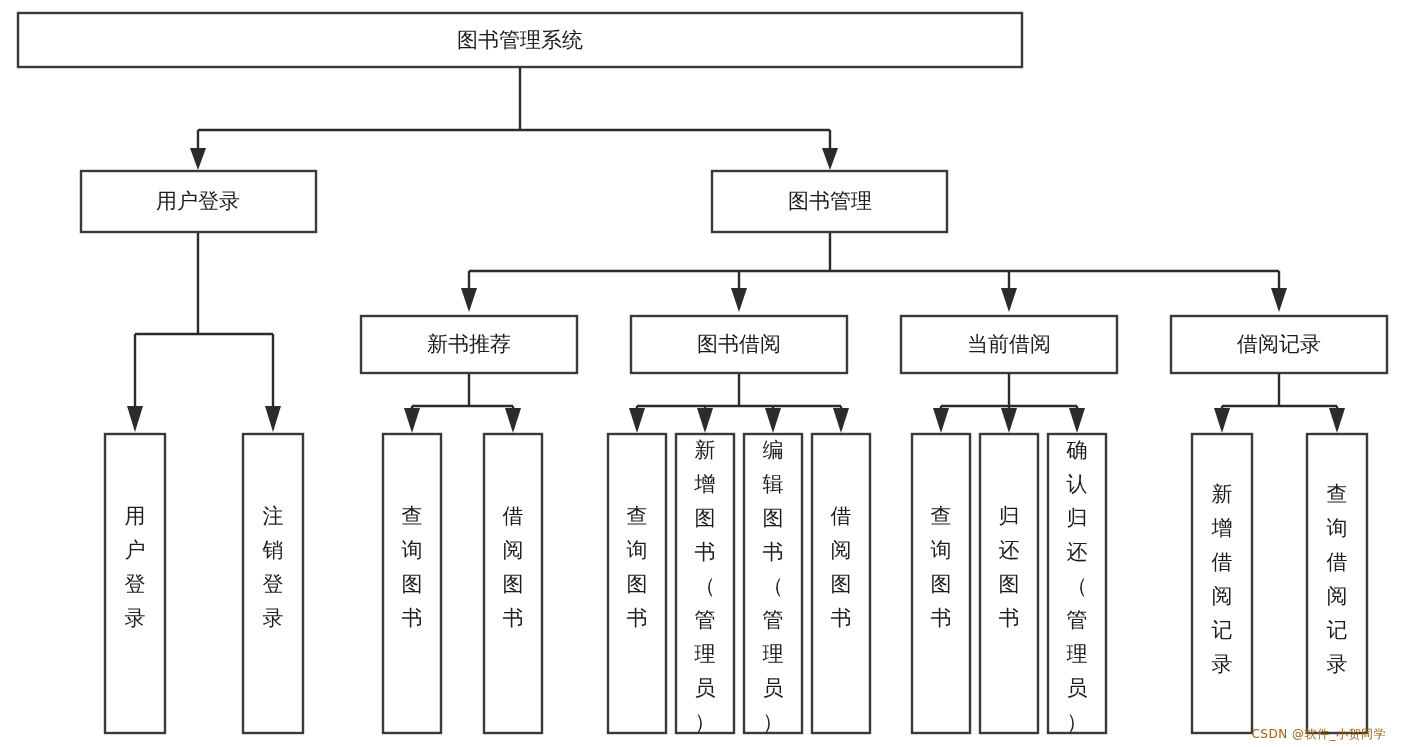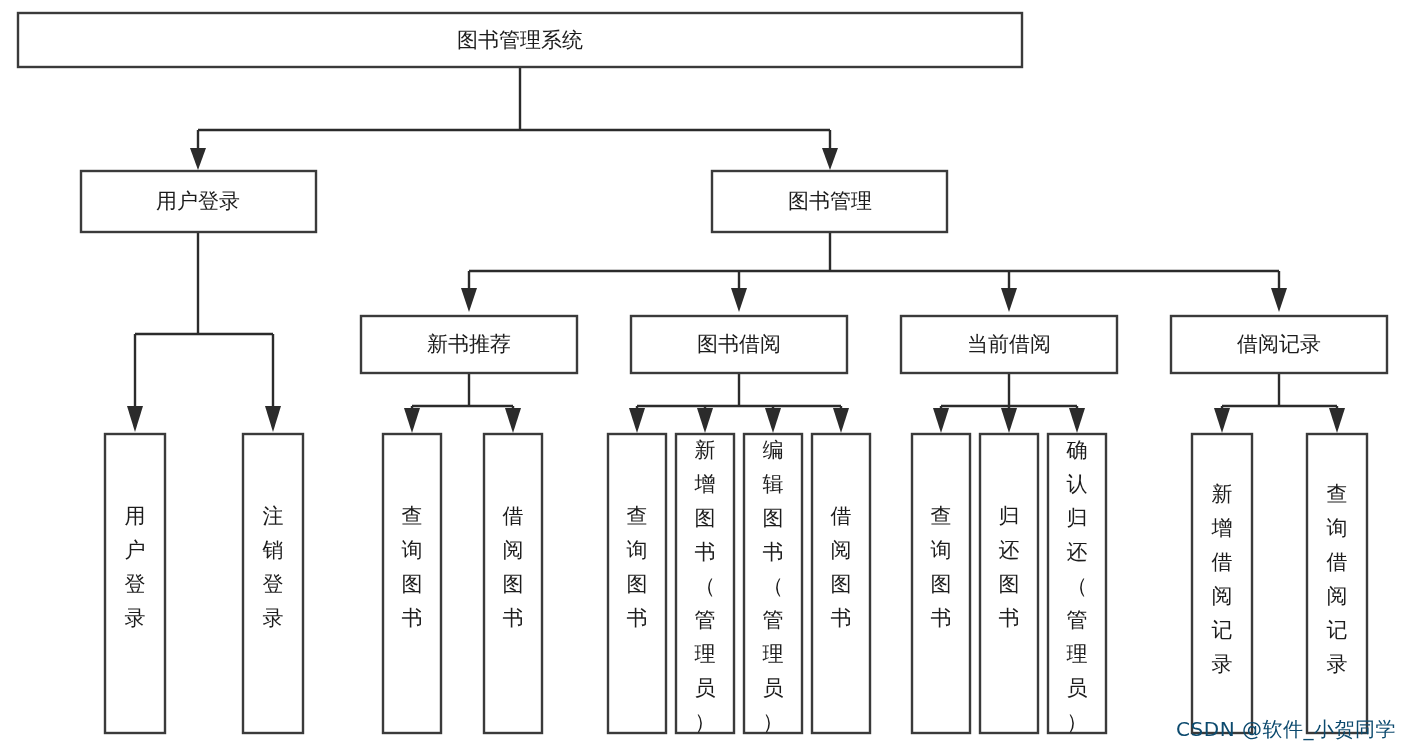--- a/index.html
+++ b/index.html
@@ -52,25 +52,25 @@
     dominant-baseline: middle;
   }
   .v-label {
     font-family: "DejaVu Sans", "Liberation Sans", sans-serif;
     font-size: 21px;
     fill: #1c1c1c;
     text-anchor: middle;
   }
   .watermark {
     position: absolute;
-    right: 9px;
+    right: 19px;
     bottom: 4px;
     font-family: "DejaVu Sans", "Liberation Sans", sans-serif;
-    font-size: 20px;
-    color: #0c4a6e;
+    font-size: 12px;
+    color: #a16207;
     letter-spacing: 0.5px;
     white-space: nowrap;
     user-select: none;
   }
 </style>
 </head>
 <body>
 
 <div id="diagram-root">
 

